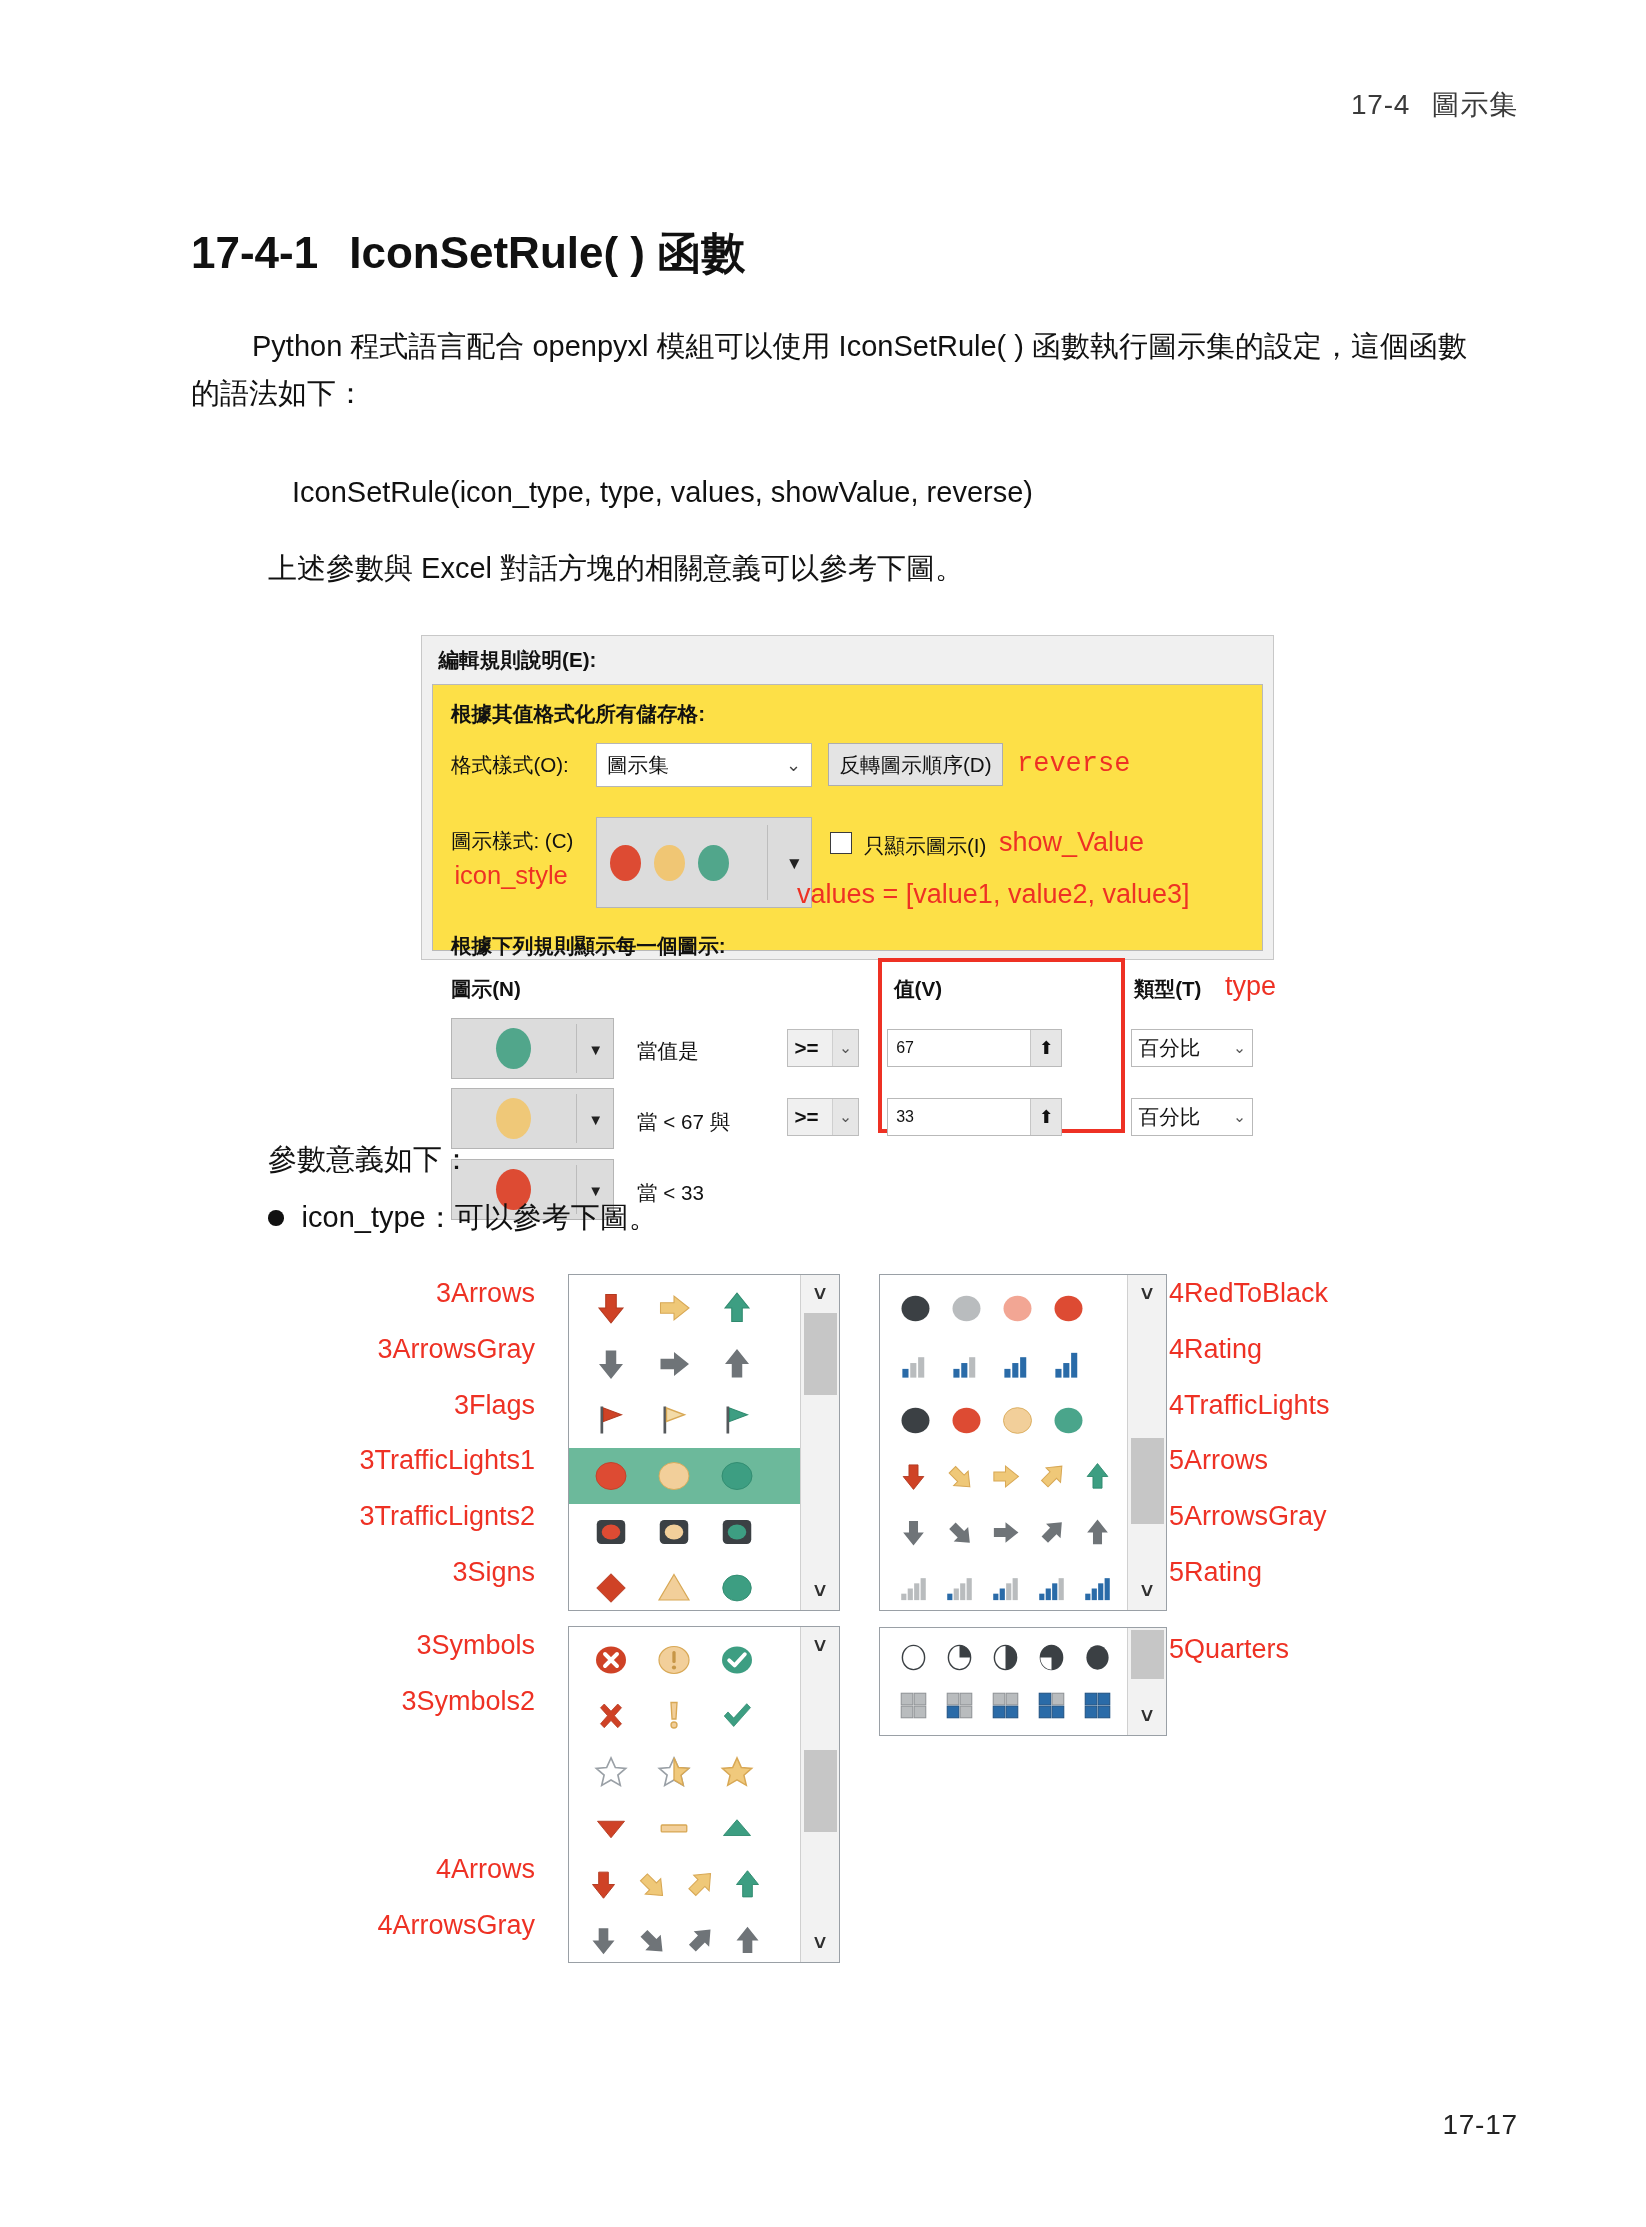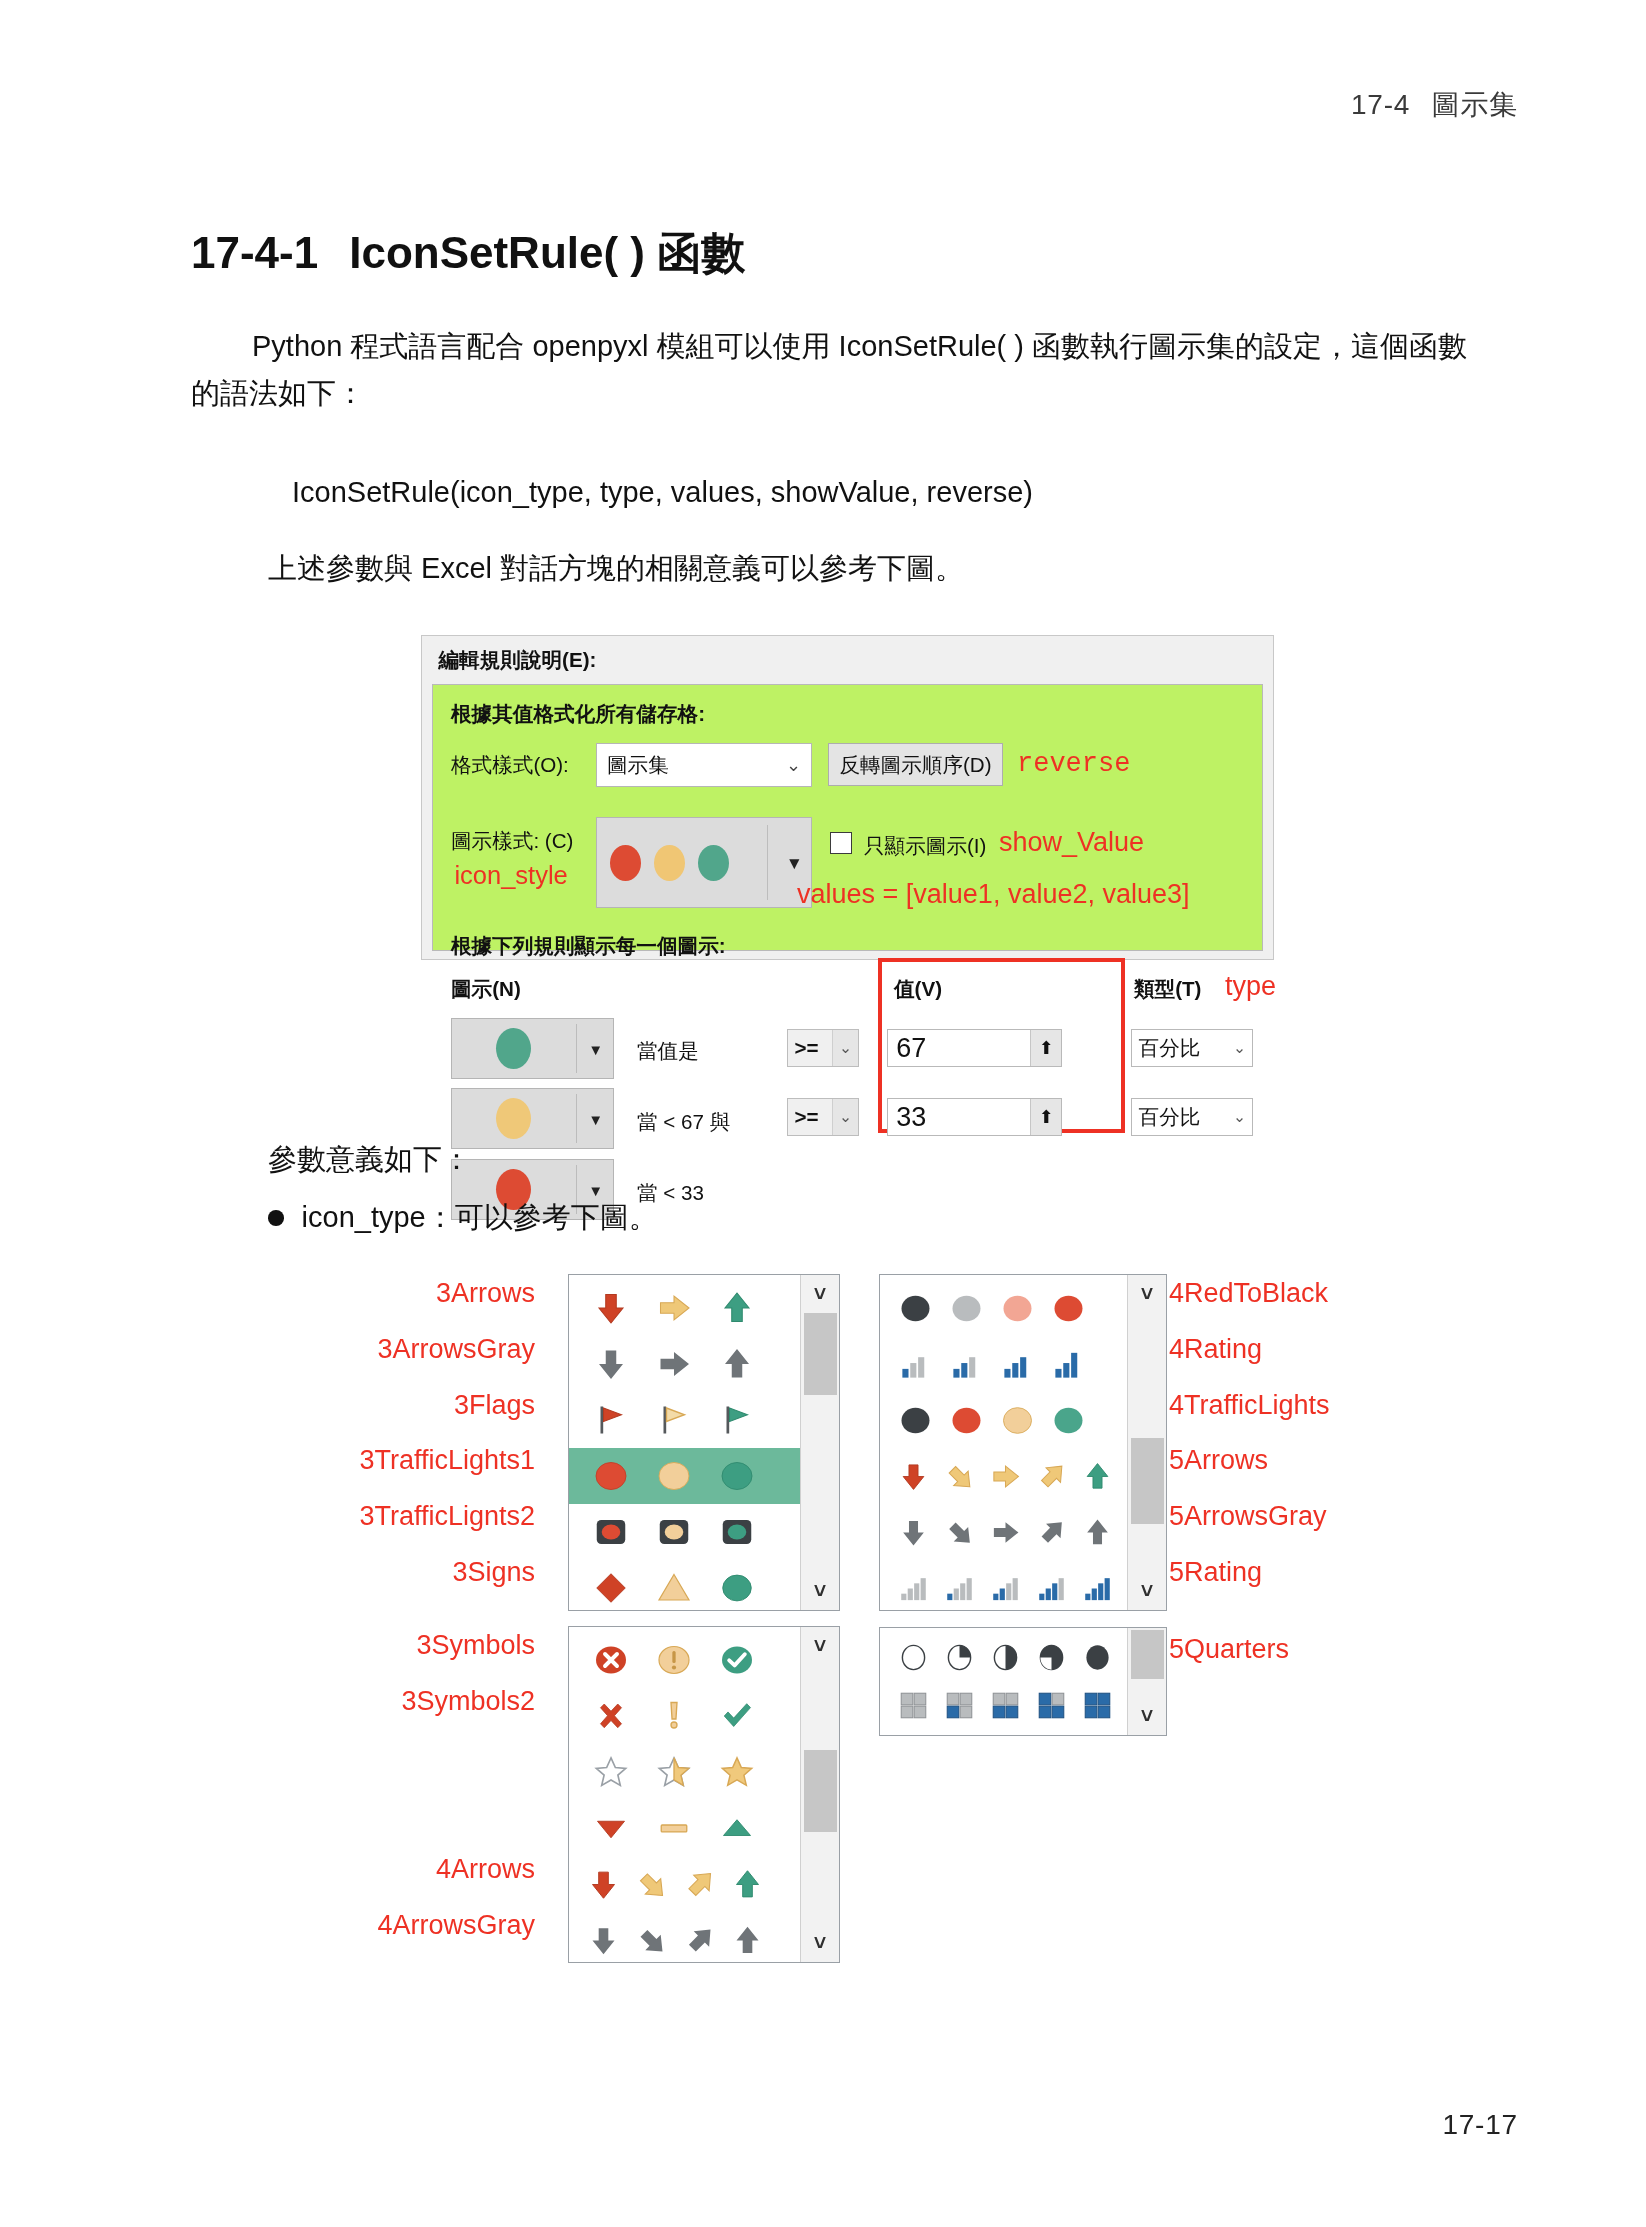--- a/index.html
+++ b/index.html
@@ -55,21 +55,21 @@
   .dialog{
     position:absolute;left:421px;top:635px;width:853px;height:325px;
     background:#f0f0f0;border:0.8px solid #c8c8c8;box-sizing:border-box;
   }
   .dlg-caption{
     position:absolute;left:16.5px;top:10px;font-size:20.6px;color:#111;font-weight:bold;
     white-space:nowrap;
   }
   .dlg-inner{
     position:absolute;left:10px;top:48px;right:10px;bottom:8.2px;
-    background:#bef264;border:0.8px solid #b9b9b9;box-sizing:border-box;
+    background:#fde047;border:0.8px solid #b9b9b9;box-sizing:border-box;
   }
   .lbl{position:absolute;font-size:20.6px;color:#111;white-space:nowrap;}
   .lbl.b{font-weight:bold;}
 
   .combo{
     position:absolute;background:#ffffff;border:0.8px solid #b6b6b6;box-sizing:border-box;
     display:flex;align-items:center;
   }
   .combo .txt{padding-left:10px;font-size:20.6px;color:#111;flex:1;white-space:nowrap;}
   .combo .arrow{
@@ -118,21 +118,21 @@
     position:absolute;width:72px;height:38px;background:#f0f0f0;border:0.8px solid #bdbdbd;
     box-sizing:border-box;display:flex;align-items:center;
   }
   .op-combo .op{padding-left:6.6px;font-size:20.6px;font-weight:bold;color:#111;flex:1;}
   .op-combo .arrow{width:25px;display:flex;align-items:center;justify-content:center;font-size:15.6px;color:#555;background:#e6e6e6;height:100%;border-left:0.8px solid #cfcfcf;}
 
   .val-box{
     position:absolute;width:175px;height:38px;background:#fff;border:0.8px solid #b9b9b9;
     box-sizing:border-box;display:flex;align-items:center;
   }
-  .val-box .v{padding-left:8.2px;font-size:27px;color:#111;flex:1;}
+  .val-box .v{padding-left:8.2px;font-size:16px;color:#111;flex:1;}
   .val-box .spin{
     width:30px;height:100%;background:#e6e6e6;border-left:0.8px solid #c6c6c6;
     display:flex;align-items:center;justify-content:center;font-size:18px;color:#111;
   }
 
   .type-combo{
     position:absolute;width:122px;height:38px;background:#fff;border:0.8px solid #b9b9b9;
     box-sizing:border-box;display:flex;align-items:center;
   }
   .type-combo .t{padding-left:6.6px;font-size:20.6px;color:#111;flex:1;white-space:nowrap;}

